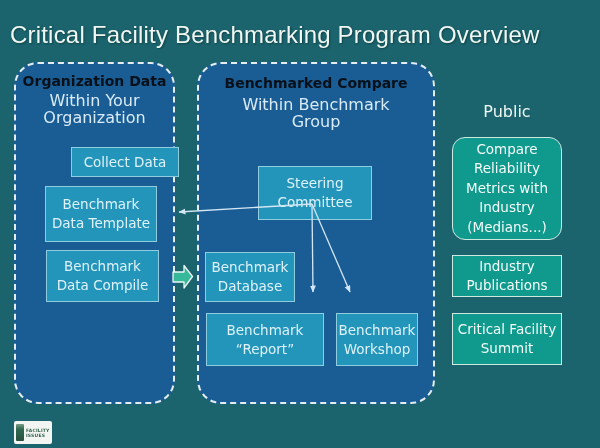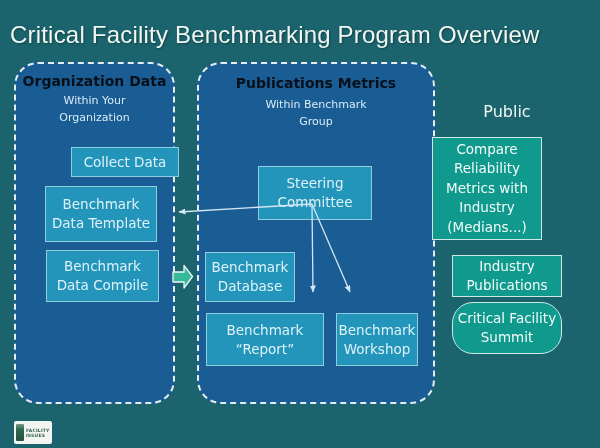--- a/index.html
+++ b/index.html
@@ -31,21 +31,21 @@
   .panel-left{left:14px;top:62px;width:161px;height:342px;}
   .panel-mid{left:197px;top:62px;width:238px;height:342px;}
 
   .panel-header{
     position:absolute;text-align:center;
     font-weight:bold;font-size:14px;line-height:18px;
     color:#071019;
   }
   .panel-sub{
     position:absolute;text-align:center;
-    font-size:11px;line-height:17px;
+    font-size:16px;line-height:17px;
     color:#d8ebf6;white-space:pre-line;
   }
   .public-header{
     position:absolute;left:452px;top:102px;width:110px;
     text-align:center;font-size:16px;color:#eff8f3;
   }
 
   .box{
     position:absolute;box-sizing:border-box;
     display:flex;align-items:center;justify-content:center;
@@ -63,23 +63,23 @@
     color:#f4fbf9;
   }
 
   #b-collect   {left:47px; top:147px;width:108px;height:30px;margin-left:24px;}
   #b-template  {left:45px; top:186px;width:112px;height:56px;}
   #b-compile   {left:46px; top:250px;width:113px;height:52px;}
   #b-steering  {left:258px;top:143px;width:114px;height:54px;margin-top:23px;}
   #b-database  {left:205px;top:252px;width:90px; height:50px;}
   #b-report    {left:206px;top:313px;width:118px;height:53px;}
   #b-workshop  {left:336px;top:313px;width:82px; height:53px;}
-  #b-compare   {left:432px;top:137px;width:110px;height:103px;line-height:19.5px;}
+  #b-compare   {left:452px;top:137px;width:110px;height:103px;line-height:19.5px;border-radius:13px;}
   #b-pubs      {left:452px;top:255px;width:110px;height:42px;}
-  #b-summit    {left:452px;top:302px;width:110px;height:52px;border-radius:21px;}
+  #b-summit    {left:452px;top:313px;width:110px;height:52px;}
 
   #h-left {left:14px; top:72px;width:161px;}
   #s-left {left:14px; top:92px;width:161px;}
   #h-mid  {left:197px;top:74px;width:238px;}
   #s-mid  {left:197px;top:96px;width:238px;}
 
   svg.overlay{
     position:absolute;left:0;top:0;width:600px;height:448px;
     pointer-events:none;
   }
@@ -111,21 +111,21 @@
   <div class="panel-header" id="h-left">Organization Data</div>
   <div class="panel-sub" id="s-left">Within Your
 Organization</div>
   <div class="box box-blue" id="b-collect">Collect Data</div>
   <div class="box box-blue" id="b-template">Benchmark
 Data Template</div>
   <div class="box box-blue" id="b-compile">Benchmark
 Data Compile</div>
 
   <div class="panel panel-mid"></div>
-  <div class="panel-header" id="h-mid">Publications Metrics</div>
+  <div class="panel-header" id="h-mid">Benchmarked Compare</div>
   <div class="panel-sub" id="s-mid">Within Benchmark
 Group</div>
   <div class="box box-blue" id="b-steering">Steering
 Committee</div>
   <div class="box box-blue" id="b-database">Benchmark
 Database</div>
   <div class="box box-blue" id="b-report">Benchmark
 “Report”</div>
   <div class="box box-blue" id="b-workshop">Benchmark
 Workshop</div>

